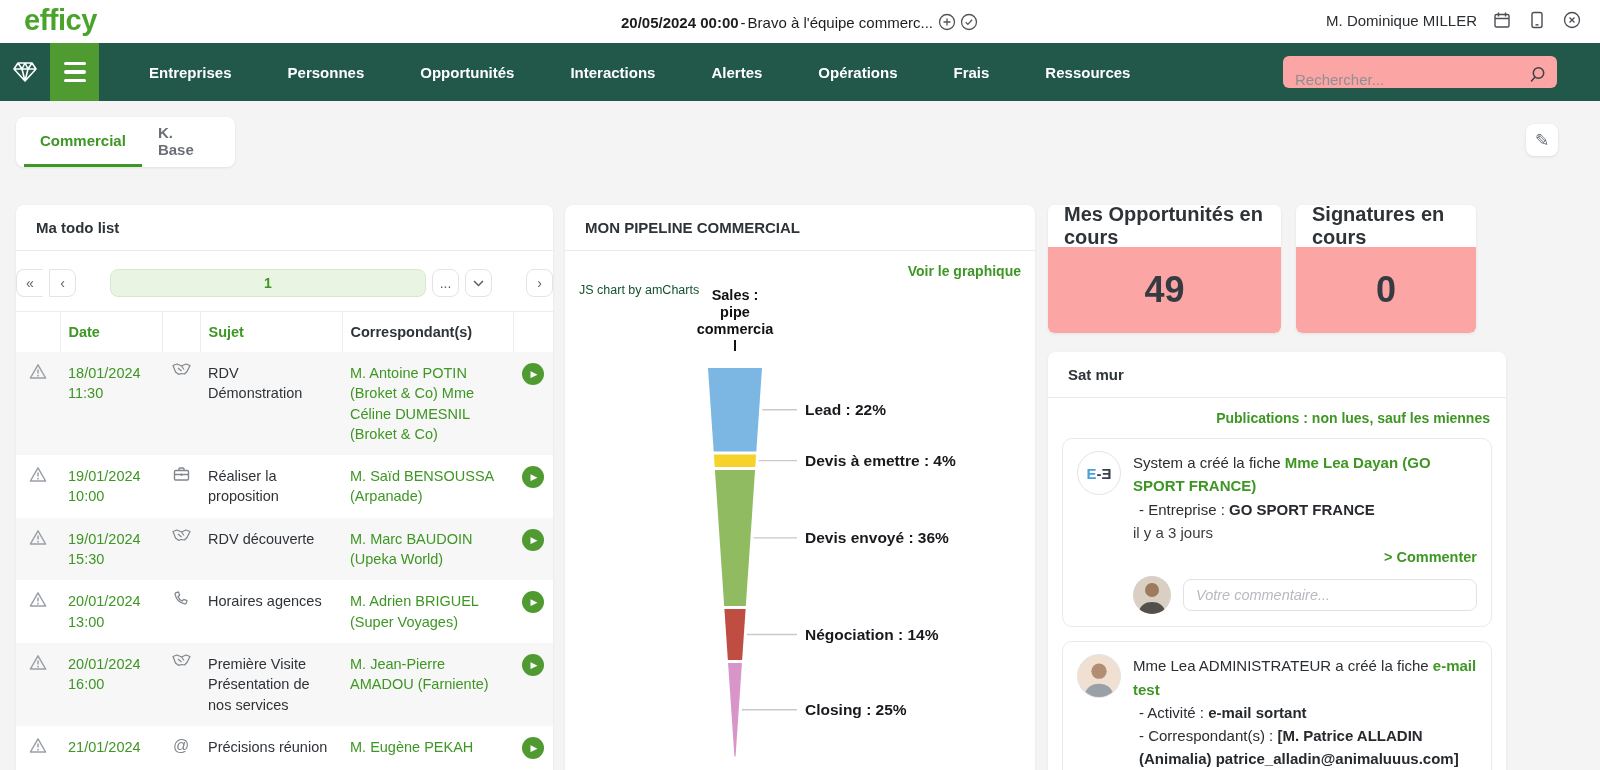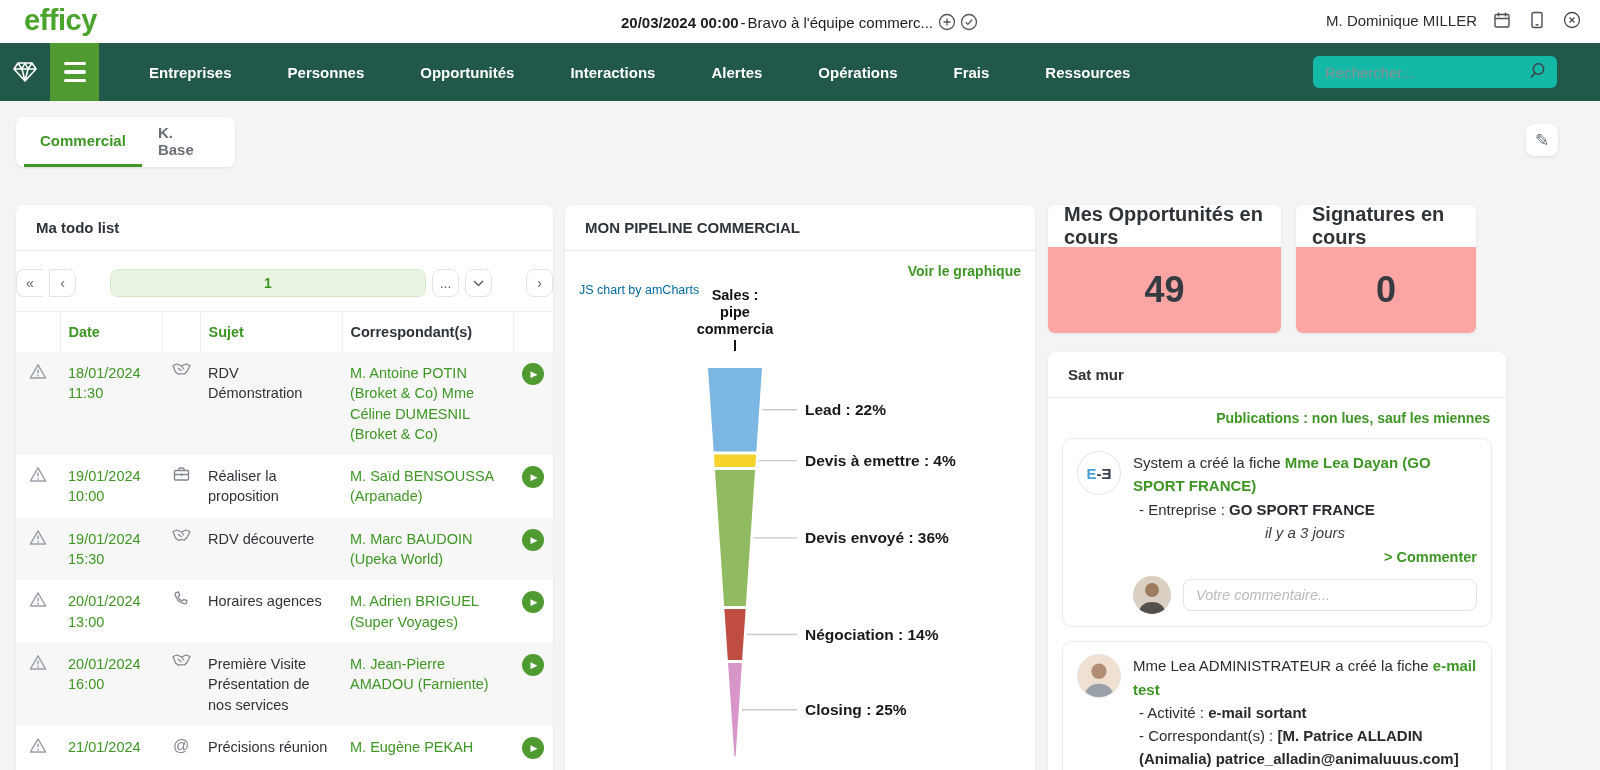--- a/index.html
+++ b/index.html
@@ -22,22 +22,22 @@
   
   .navbar { position:absolute; top:43px; left:0; width:1600px; height:58px; background:#21584a;
             display:flex; align-items:center; }
   .gem-btn { width:50px; height:58px; display:flex; align-items:center; justify-content:center; }
   .burger-btn { width:49px; height:58px; background:#4f9b31; display:flex; flex-direction:column;
                 align-items:center; justify-content:center; gap:5px; }
   .burger-btn span { display:block; width:22px; height:3.5px; background:#fff; border-radius:2px; }
   .navlinks { display:flex; align-items:center; margin-left:28px; gap:12px; }
   .navlink { color:#ffffff; font-size:15px; font-weight:600; padding:0 22px; height:58px;
              display:flex; align-items:center; cursor:pointer; }
-  .searchbox { position:absolute; right:43px; top:13px; width:244px; height:32px; background:#14b8a6;
-               border-radius:6px; display:flex; align-items:center; padding:0 10px 0 12px; }
+  .searchbox { position:absolute; right:43px; top:13px; width:274px; height:32px; background:#fca5a5;
+               border-radius:6px; display:flex; align-items:flex-end; padding:0 10px 0 12px; }
   .searchbox input { border:none; outline:none; background:transparent; flex:1; font-size:15px;
                      color:#333; font-family:"Liberation Sans", sans-serif; }
   .searchbox input::placeholder { color:#8d9094; }
 
   
   .tabs-card { position:absolute; left:16px; top:117px; width:219px; height:50px; background:#fff;
                border-radius:8px; box-shadow:0 1px 3px rgba(0,0,0,0.08); display:flex; align-items:stretch;
                padding:0 8px; }
   .tab { font-size:15px; font-weight:bold; display:flex; align-items:center; padding:0 16px;
          border-bottom:3px solid transparent; cursor:pointer; }
@@ -75,21 +75,21 @@
   .cell-tico { width:38px; text-align:center; color:#80868e; font-size:16px; }
   .cell-subj { color:#2f3338; width:142px; line-height:1.4; }
   .cell-corr { color:#3e9624; width:171px; line-height:1.4; }
   .cell-play { width:40px; text-align:center; }
   .playbtn { width:22px; height:22px; border-radius:50%; background:#4f9b31; color:#fff; font-size:9px;
              display:inline-flex; align-items:center; justify-content:center; padding-left:2px; cursor:pointer; }
 
   
   #pipe-panel { left:565px; top:205px; width:470px; height:620px; }
   .pipe-link { text-align:right; padding:12px 14px 0 0; font-size:14px; font-weight:600; color:#3e9624; }
-  .watermark { position:absolute; left:14px; top:78px; font-size:12.5px; color:#0369a1;text-align:right; }
+  .watermark { position:absolute; left:14px; top:78px; font-size:12.5px; color:#14532d;text-align:right; }
   .chart-title { position:absolute; left:0; top:82px; width:340px; text-align:center; font-weight:bold;
                  font-size:14.5px; color:#111; line-height:17px; }
   #funnel-svg { position:absolute; left:0; top:155px; }
 
   
   .kpi { position:absolute; top:205px; height:128px; background:#fff; border-radius:6px;
          box-shadow:0 1px 3px rgba(0,0,0,0.08); overflow:hidden; }
   #kpi-0 { left:1048px; width:233px; }
   #kpi-1 { left:1296px; width:180px; }
   .kpi-title { height:42px; display:flex; align-items:center; padding:0 16px; font-size:20px;
@@ -103,38 +103,38 @@
   .post { border:1px solid #e9eaec; border-radius:10px; margin:4px 14px 14px 14px; padding:12px 14px;
           display:flex; gap:12px; }
   .avatar { width:44px; height:44px; border-radius:50%; flex:0 0 44px; display:flex; align-items:center;
             justify-content:center; overflow:hidden; border:1px solid #e3e4e6; background:#fff; }
   .avatar.logo-av { font-weight:bold; font-size:15px; letter-spacing:0; }
   .avatar.logo-av .e { color:#4aa3d8; } .avatar.logo-av .d { color:#3a4050; }
   .post-body { flex:1; font-size:15px; color:#2a2d31; line-height:1.55; }
   .post-link { color:#3e9624; font-weight:600; }
   .post-detail { margin-left:6px; }
   .post-detail b { color:#26292d; }
-  .post-time { font-style:italic; color:#3a3d40;text-align:center; }
+  .post-time { color:#3a3d40; }
   .comment-link { text-align:right; color:#3e9624; font-weight:bold; font-size:14.5px; margin:2px 0 8px 0; }
   .comment-row { display:flex; align-items:center; gap:12px; }
   .mini-av { width:38px; height:38px; border-radius:50%; overflow:hidden; flex:0 0 38px; }
   .comment-input { flex:1; height:32px; border:1px solid #e0e2e5; border-radius:8px; padding:0 12px;
                    font-size:14.5px; font-style:italic; color:#444; outline:none;
                    font-family:"Liberation Sans", sans-serif; }
   .comment-input::placeholder { color:#b7babe; font-style:italic; }
 </style>
 </head>
 <body>
 
 <div class="page">
 
   <div class="topbar">
     <div class="logo">efficy</div>
     <div class="announce">
-      <span class="adate">20/03/2024 00:00</span>
+      <span class="adate">20/05/2024 00:00</span>
       <span> - </span>
       <span>Bravo à l'équipe commerc...</span>
       <span class="aicons">
         <span class="hicon">
           <svg width="18" height="18" viewBox="0 0 18 18">
               <circle cx="9" cy="9" r="7.5" fill="none" stroke="#555" stroke-width="1.3"></circle>
               <path d="M9 5.5v7M5.5 9h7" stroke="#555" stroke-width="1.3"></path>
             </svg>
         </span>
         <span class="hicon">

